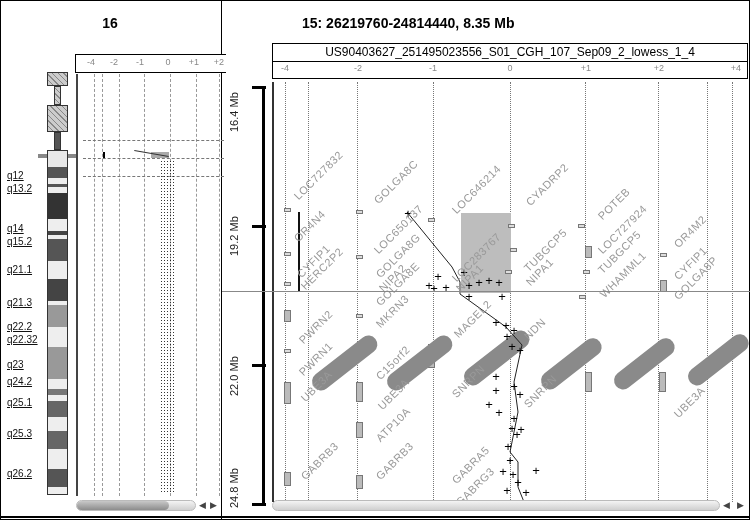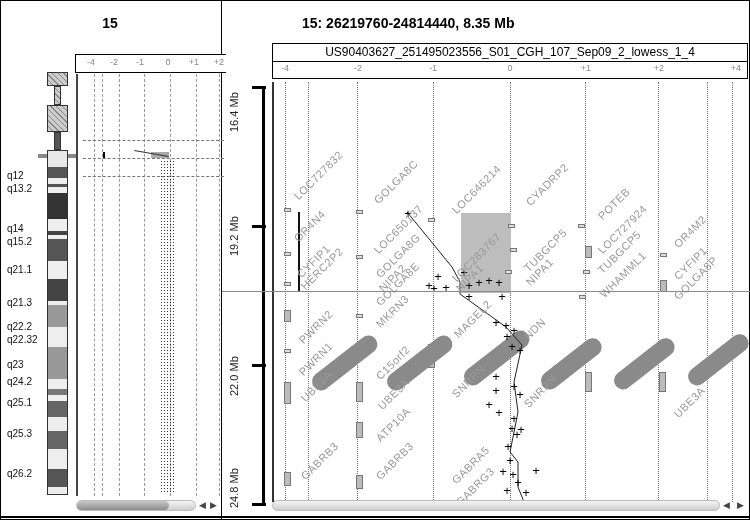--- a/index.html
+++ b/index.html
@@ -11,21 +11,21 @@
   
   .lp-title{position:absolute;left:80px;top:15px;width:60px;text-align:center;font-weight:bold;font-size:14px;}
   .lp-axis{position:absolute;left:75px;top:54px;width:150px;height:17px;border:1px solid #000;border-right:none;background:#fff;}
   .lp-axis span{position:absolute;top:2px;font-size:9px;color:#888;transform:translateX(-50%);}
   .lp-plot{position:absolute;left:76px;top:74px;width:146px;height:422px;border-left:2px solid #444;}
   .vgrid{position:absolute;top:0;bottom:0;width:0;border-left:1px dashed #999;}
   .hbox{position:absolute;left:5px;right:0;height:0;border-top:1px dashed #777;}
 
   .ideo{position:absolute;left:47px;width:21px;border:1px solid #333;box-sizing:border-box;}
   .hatch{background:repeating-linear-gradient(45deg,#ccc 0 3px,#888 3px 4px);}
-  .band-label{position:absolute;left:7px;font-size:10px;color:#111;}
+  .band-label{position:absolute;left:7px;font-size:10px;color:#111;text-decoration:underline;}
 
   
   .scroll{position:absolute;height:11px;border-radius:6px;background:linear-gradient(#f4f4f4,#cfcfcf);border:1px solid #bbb;box-sizing:border-box;}
   .thumb{position:absolute;top:0;left:0;height:9px;border-radius:5px;background:linear-gradient(#c8c8c8,#8c8c8c);}
   .arrow{position:absolute;font-size:9px;color:#444;}
 
   
   .rp-title{position:absolute;left:302px;top:15px;font-weight:bold;font-size:14px;}
   .rp-sample{position:absolute;left:272px;top:43px;width:474px;height:17px;border:1px solid #000;text-align:center;font-size:12px;line-height:17px;}
   .rp-axis{position:absolute;left:272px;top:61px;width:474px;height:16px;border:1px solid #000;}
@@ -45,21 +45,21 @@
   .aberr{position:absolute;background:#bdbdbd;}
   .plus{position:absolute;font-size:13px;line-height:13px;color:#000;transform:translate(-50%,-50%);}
   .seg-bar{position:absolute;width:2px;background:#111;}
 </style>
 </head>
 <body>
 
 <div class="frame"></div>
 <div class="divider"></div>
 
-<div class="lp-title">15</div>
+<div class="lp-title">16</div>
 
 <div class="lp-axis">
   <span style="left:15px">-4</span>
   <span style="left:38px">-2</span>
   <span style="left:64px">-1</span>
   <span style="left:92px">0</span>
   <span style="left:118px">+1</span>
   <span style="left:143px">+2</span>
 </div>
 

